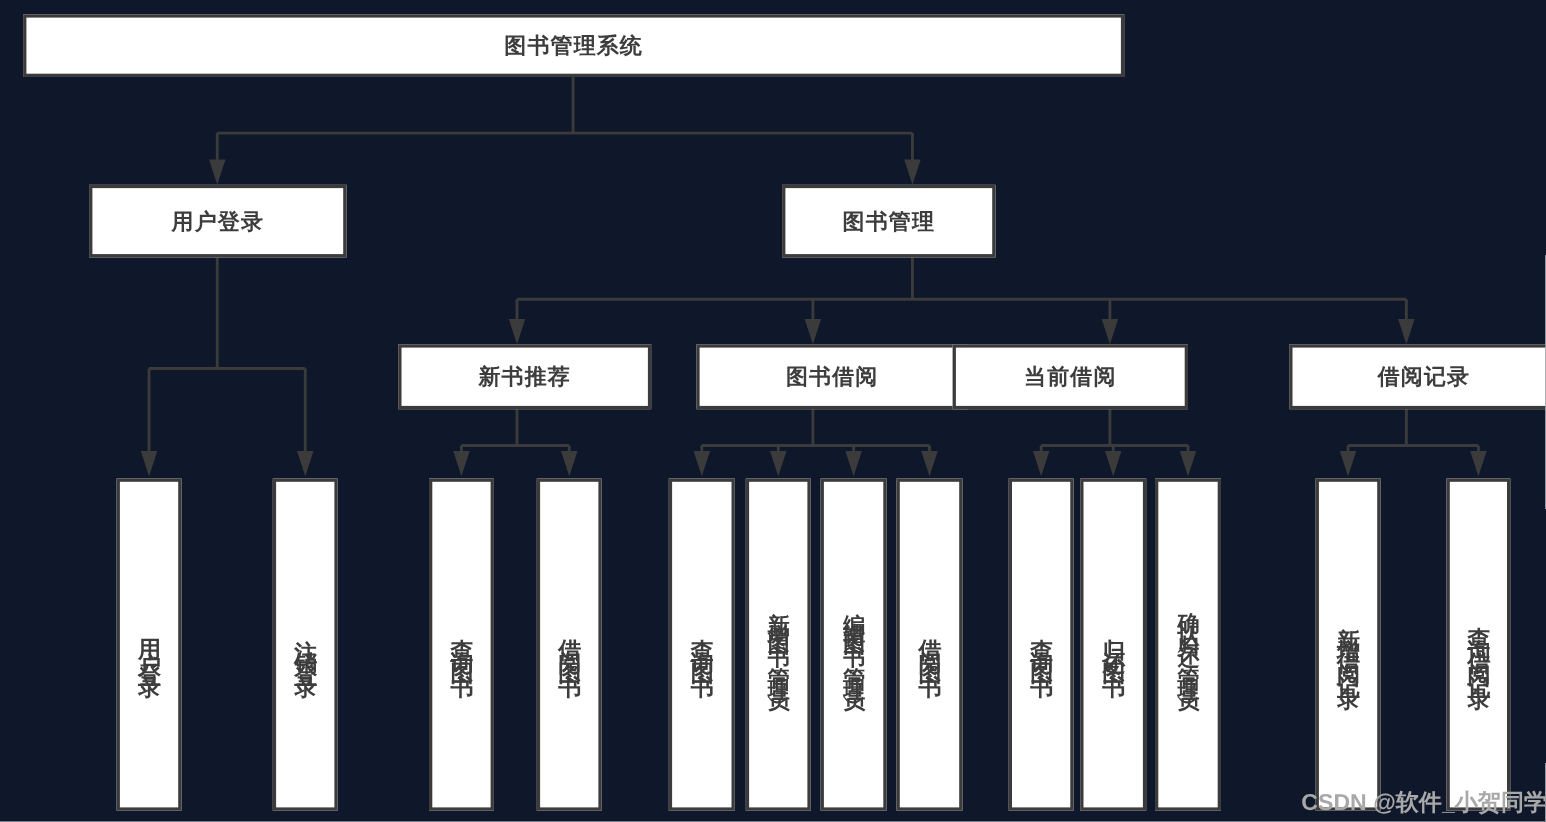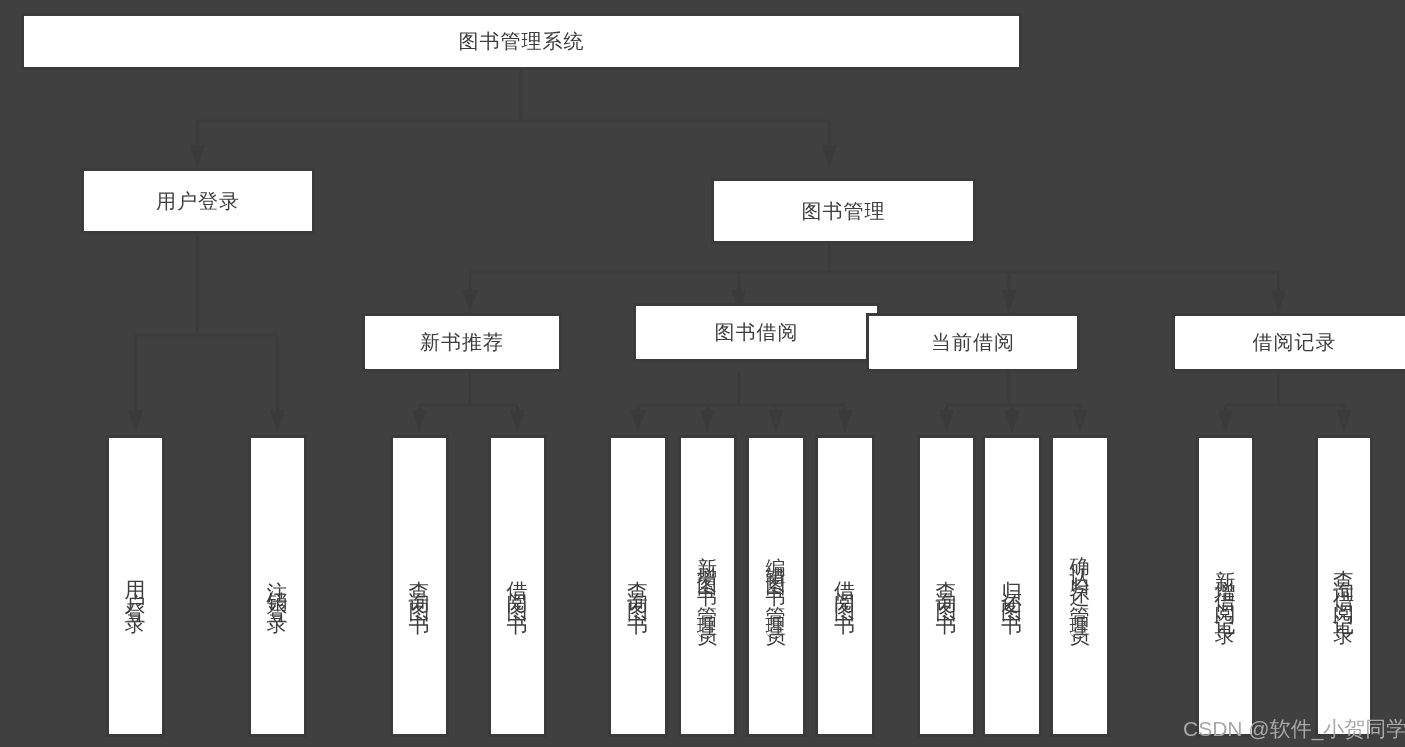--- a/index.html
+++ b/index.html
@@ -1,21 +1,22 @@
 <!DOCTYPE html>
 <html><head>
 <meta charset="utf-8">
 <style>
   html,body{margin:0;padding:0;background:#fff;}
   .stage{
     position:relative;
     width:1405px;height:747px;
-    background:#404040;
+    background:#0f172a;
     font-family:"Liberation Sans", sans-serif;
     overflow:hidden;
+    font-weight:bold;
   }
   .connectors{position:absolute;left:0;top:0;width:1405px;height:747px;}
   .node{
     position:absolute;
     box-sizing:border-box;
     border:3px solid #3b3b3b;
     background:#ffffff;
     display:flex;align-items:center;justify-content:center;
     color:#3d3d3d;
     font-size:20px;
@@ -88,24 +89,24 @@
       <polygon points="1004.5,410 1019.5,410 1012,433"></polygon>
       <polygon points="1072.5,410 1087.5,410 1080,433"></polygon>
       <polygon points="1218,410 1233,410 1225.5,433"></polygon>
       <polygon points="1336.5,410 1351.5,410 1344,433"></polygon>
     </g>
   </svg>
 
   <div class="node" style="left:21px;top:13px;width:1001px;height:57px;">图书管理系统</div>
 
   <div class="node" style="left:81px;top:168px;width:234px;height:66px;">用户登录</div>
-  <div class="node" style="left:711px;top:168px;width:265px;height:66px;margin-top:10px;">图书管理</div>
+  <div class="node" style="left:711px;top:168px;width:194px;height:66px;">图书管理</div>
 
-  <div class="node" style="left:362px;top:313px;width:200px;height:59px;">新书推荐</div>
-  <div class="node" style="left:633px;top:303px;width:247px;height:59px;">图书借阅</div>
+  <div class="node" style="left:362px;top:313px;width:230px;height:59px;">新书推荐</div>
+  <div class="node" style="left:633px;top:313px;width:247px;height:59px;">图书借阅</div>
   <div class="node" style="left:866px;top:313px;width:214px;height:59px;">当前借阅</div>
   <div class="node" style="left:1172px;top:313px;width:245px;height:59px;">借阅记录</div>
 
   <div class="leaf" style="left:106px;top:435px;width:59px;height:302px;">
     <span class="vtext">用户登录</span>
   </div>
   <div class="leaf" style="left:248px;top:435px;width:59px;height:302px;">
     <span class="vtext">注销登录</span>
   </div>
 

